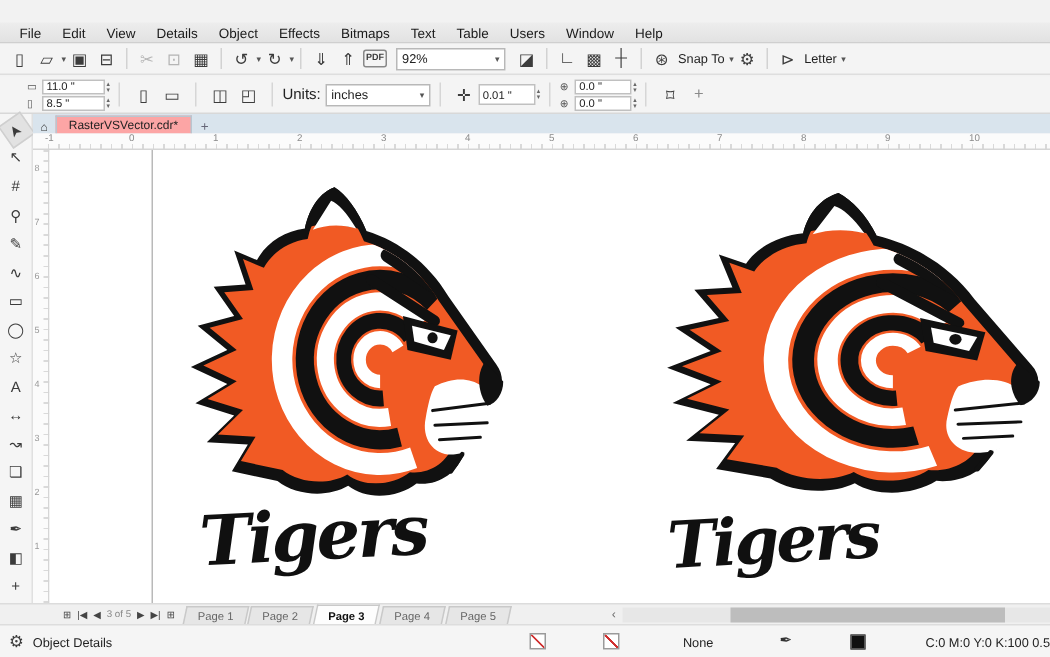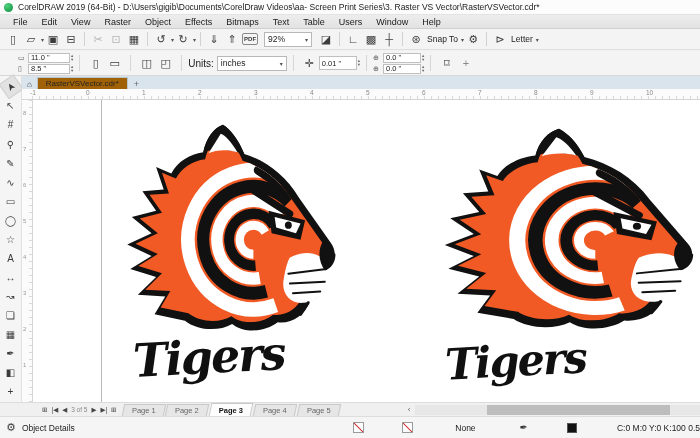--- a/index.html
+++ b/index.html
@@ -22,21 +22,21 @@
   #toolbar { position:absolute; top:29px; left:0; right:0; height:21px; background:#f4f4f4;
     display:flex; align-items:center; padding-left:4px; border-bottom:1px solid #dedede; }
   .tb-btn { display:inline-flex; align-items:center; justify-content:center; min-width:16px; height:16px;
     font-size:11px; color:#3c3c3c; margin:0 1px; }
   .tb-btn.dim { color:#b5b5b5; }
   .tb-btn.txt { font-size:6px; font-weight:bold; border:1px solid #888; border-radius:2px; padding:0 1px; height:12px; }
   .tb-dd { font-size:6px; color:#555; margin-left:1px; }
   .tb-sep { width:1px; height:14px; background:#d2d2d2; margin:0 4px; }
   .combo { display:inline-flex; align-items:center; justify-content:space-between; background:#fff;
     border:1px solid #b8b8b8; height:15px; font-size:8.5px; color:#222; padding:0 3px; }
-  #zoom-combo { width:48px; margin:0 5px; }
+  #zoom-combo { width:73px; margin:0 5px; }
   .combo .arrow { font-size:6px; color:#555; margin-left:3px; }
   .tb-label { font-size:8.5px; color:#222; margin:0 2px; }
 
   
   #propbar { position:absolute; top:51px; left:0; right:0; height:25px; background:#f4f4f4;
     display:flex; align-items:center; padding-left:8px; border-bottom:1px solid #d8d8d8; }
   #pagesize-combo { width:92px; height:17px; }
   .dim-block { display:flex; flex-direction:column; justify-content:center; margin-left:10px; }
   .dim-row { display:flex; align-items:center; height:11px; }
   .dim-icon { font-size:7px; color:#555; width:10px; }
@@ -44,21 +44,21 @@
   .spin { display:flex; flex-direction:column; justify-content:center; font-size:4.5px; color:#666; line-height:4px; margin-left:1px; }
   .pb-btn { display:inline-flex; align-items:center; justify-content:center; width:17px; height:16px;
     font-size:11px; color:#3c3c3c; margin:0 1px; }
   .pb-sep { width:1px; height:16px; background:#d6d6d6; margin:0 6px; }
   .pb-label { font-size:10px; color:#222; margin-right:3px; }
   #units-combo { width:70px; height:15px; }
 
   
   #tabstrip { position:absolute; top:76px; left:22px; right:0; height:13px; background:#d9e4ed; display:flex; align-items:flex-end; }
   #home-tab { font-size:8px; color:#333; padding:0 5px; }
-  #doc-tab { background:#a16207; border:1px solid #b9c6d0; border-bottom:none; height:12px;
+  #doc-tab { background:#fca5a5; border:1px solid #b9c6d0; border-bottom:none; height:12px;
     display:flex; align-items:center; font-size:8px; color:#222; padding:0 8px; }
   #new-tab-btn { font-size:9px; color:#667; padding:0 6px; }
 
   
   #hruler { position:absolute; top:89px; left:22px; right:0; height:11px; background:#fbfbfb;
     border-bottom:1px solid #d5d5d5;
     background-image:repeating-linear-gradient(90deg,#d9d9d9 0 1px,transparent 1px 7px);
     background-size:100% 4px; background-position:10px 7px; background-repeat:no-repeat; }
   .hr-num { position:absolute; top:0; font-size:6.5px; color:#8a8a8a; }
   #vruler { position:absolute; top:100px; left:22px; width:11px; bottom:36px; background:#fbfbfb;
@@ -107,30 +107,26 @@
   #status-none-label { margin:0 8px 0 4px; }
   #pen-icon { font-size:10px; color:#333; margin-right:3px; }
   #ink-swatch { width:10px; height:10px; background:#111; border:1px solid #555; margin-right:4px; }
   #color-info { white-space:nowrap; }
 </style>
 </head>
 <body>
 
 <div id="app">
 
-  <div id="titlebar">
-    <div id="app-logo"></div>
-    <div id="title-text">CorelDRAW 2019 (64-Bit) - D:\Users\gigib\Documents\CorelDraw Videos\aa- Screen Print Series\3. Raster VS Vector\RasterVSVector.cdr*</div>
-  </div>
 
   <div id="menubar">
       <span class="menu-item">File</span>
       <span class="menu-item">Edit</span>
       <span class="menu-item">View</span>
-      <span class="menu-item">Raster</span>
+      <span class="menu-item">Details</span>
       <span class="menu-item">Object</span>
       <span class="menu-item">Effects</span>
       <span class="menu-item">Bitmaps</span>
       <span class="menu-item">Text</span>
       <span class="menu-item">Table</span>
       <span class="menu-item">Users</span>
       <span class="menu-item">Window</span>
       <span class="menu-item">Help</span>
     </div>
 

